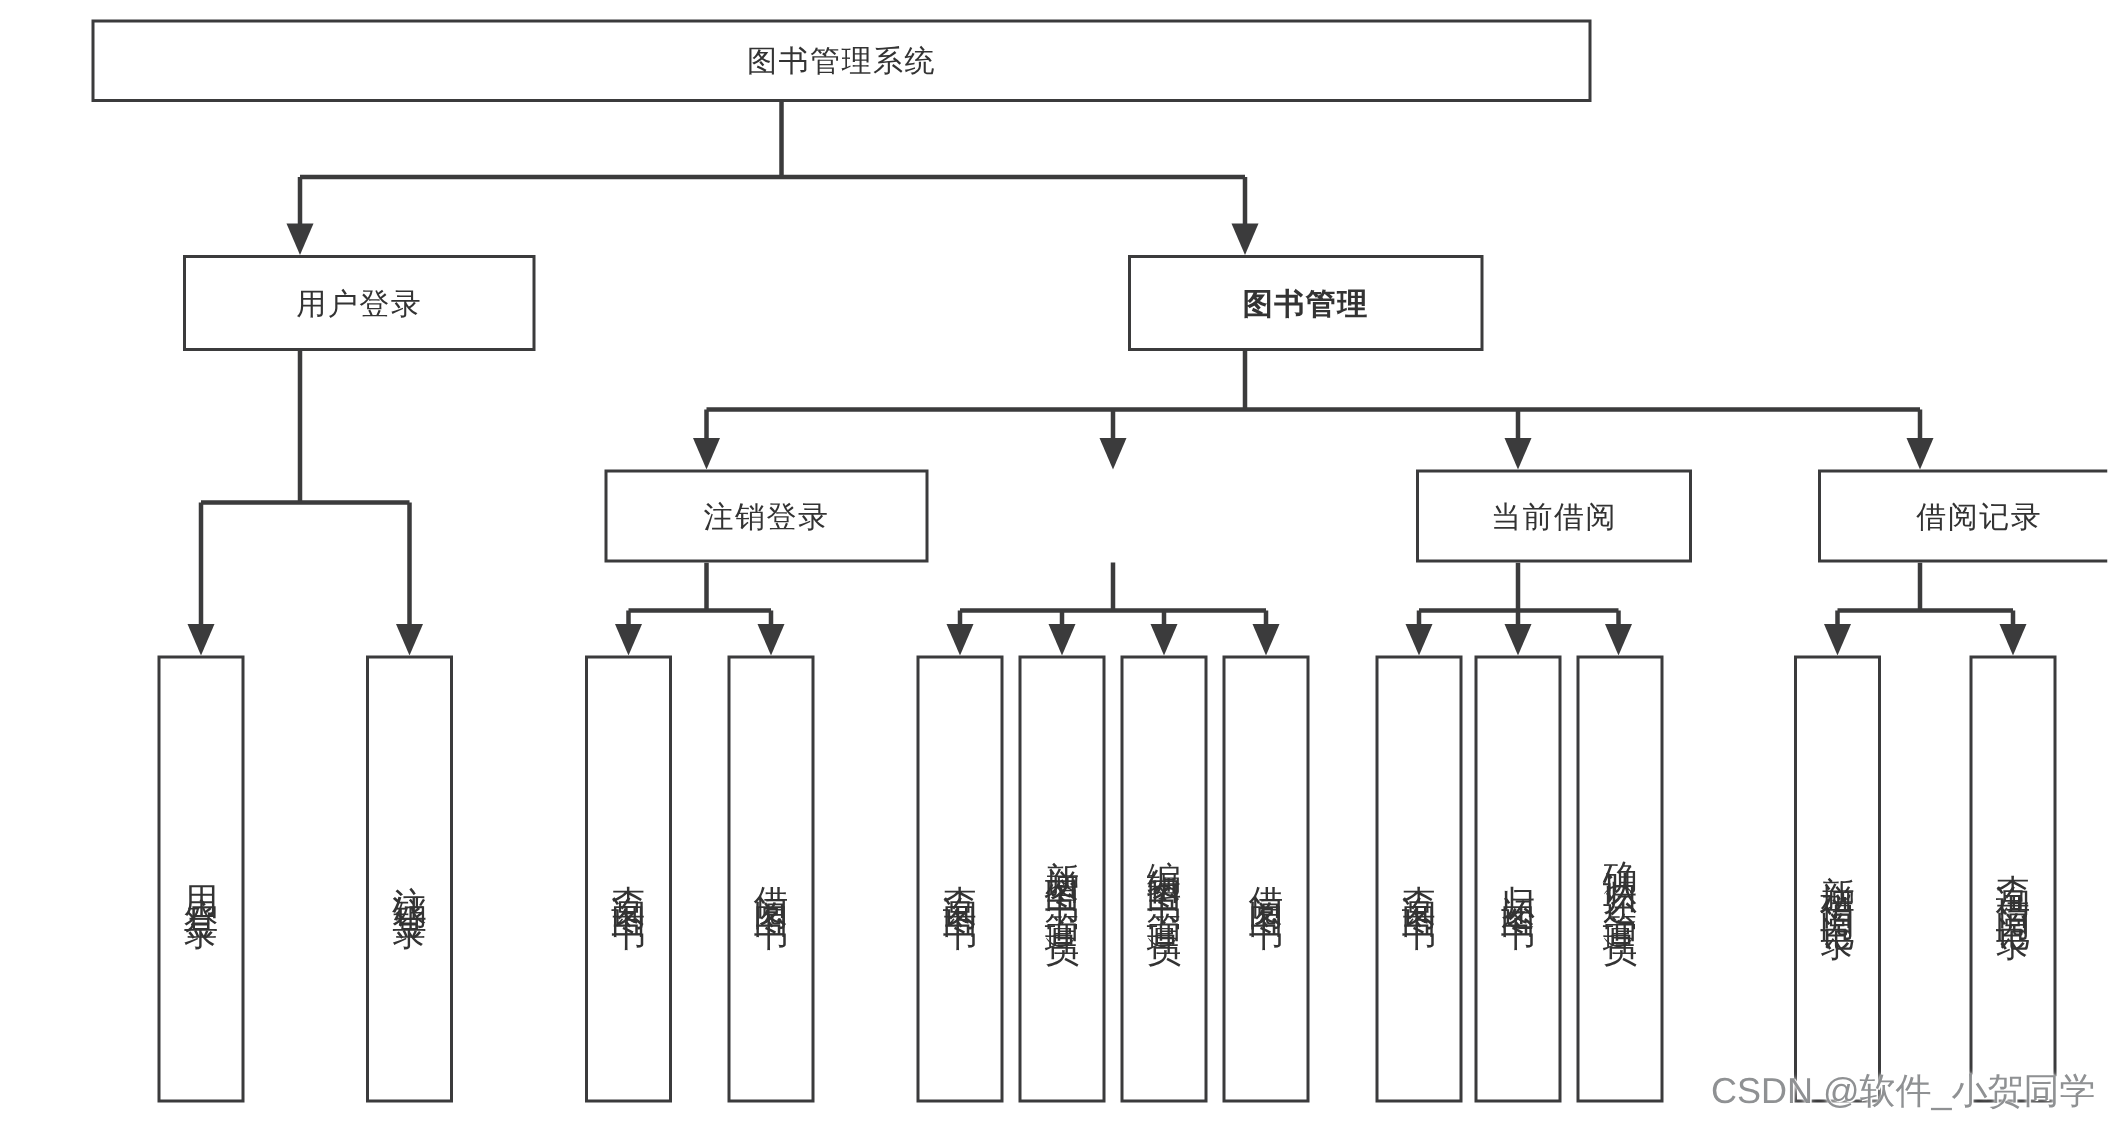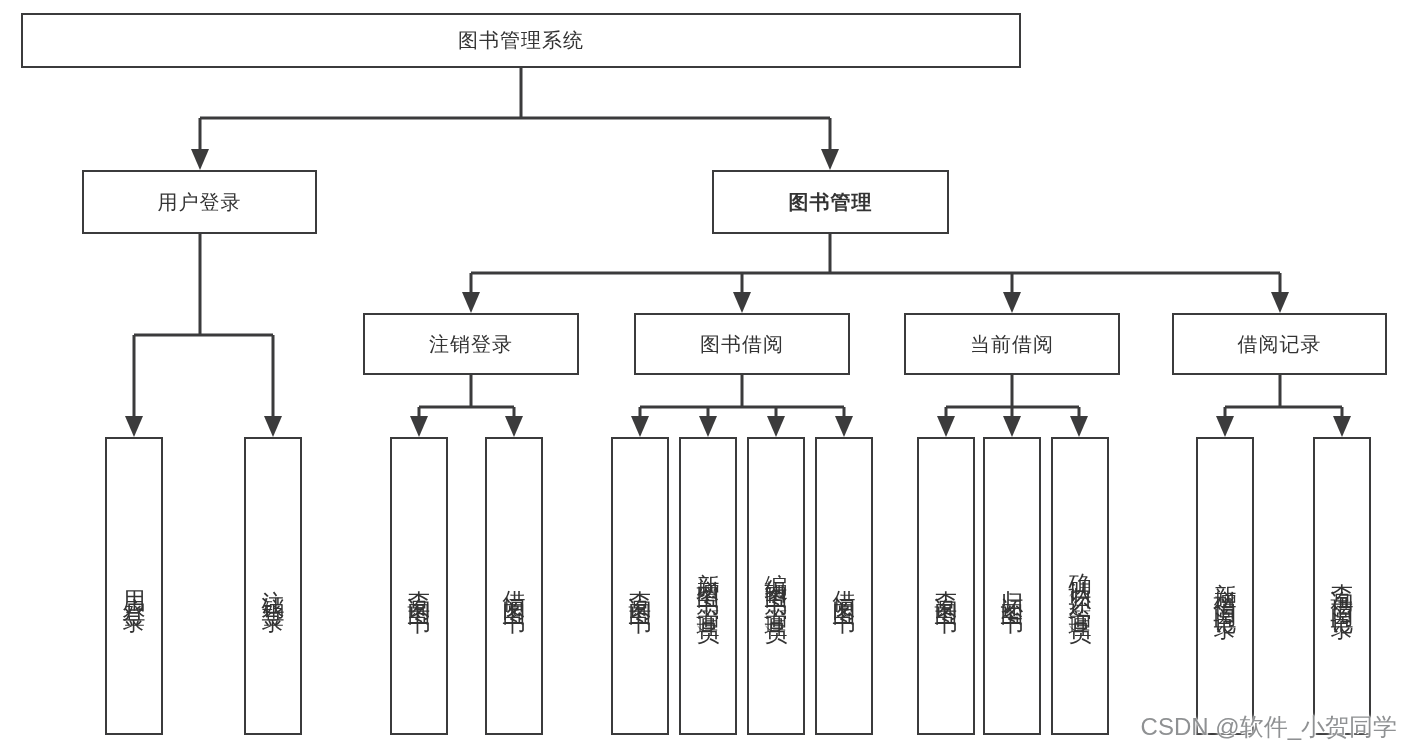--- a/index.html
+++ b/index.html
@@ -28,20 +28,21 @@
     border: 2px solid #3b3b3c;
     display: flex;
     align-items: center;
     justify-content: center;
     z-index: 2;
     color: #333333;
   }
   .hbox {
     font-size: 20px;
     letter-spacing: 1px;
+    margin-left: 40px;
   }
   .vbox span {
     writing-mode: vertical-rl;
     text-orientation: mixed;
     font-size: 23px;
     line-height: 1;
     letter-spacing: 7px;
     white-space: nowrap;
   }
   .watermark {
@@ -102,22 +103,21 @@
       <polygon points="1333,416 1351,416 1342,437"></polygon>
     </g>
   </svg>
 
   <div class="hbox" style="left:21px; top:13px; width:1000px; height:55px;">图书管理系统</div>
 
   <div class="hbox" style="left:82px; top:170px; width:235px; height:64px;">用户登录</div>
   <div class="hbox" style="left:712px; top:170px; width:237px; height:64px;font-weight:bold;">图书管理</div>
 
   <div class="hbox" style="left:363px; top:313px; width:216px; height:62px;">注销登录</div>
-  <div class="hbox" style="left:634px; top:313px; width:216px; height:62px;">图书借阅</div>
-  <div class="hbox" style="left:904px; top:313px; width:216px; height:62px;">当前借阅</div>
+  <div class="hbox" style="left:904px; top:313px; width:184px; height:62px;">当前借阅</div>
   <div class="hbox" style="left:1172px; top:313px; width:215px; height:62px;">借阅记录</div>
 
   <div class="vbox" style="left:105px; top:437px; width:58px; height:298px;">
     <span>用户登录</span>
   </div>
   <div class="vbox" style="left:244px; top:437px; width:58px; height:298px;">
     <span>注销登录</span>
   </div>
 
   <div class="vbox" style="left:390px; top:437px; width:58px; height:298px;">

